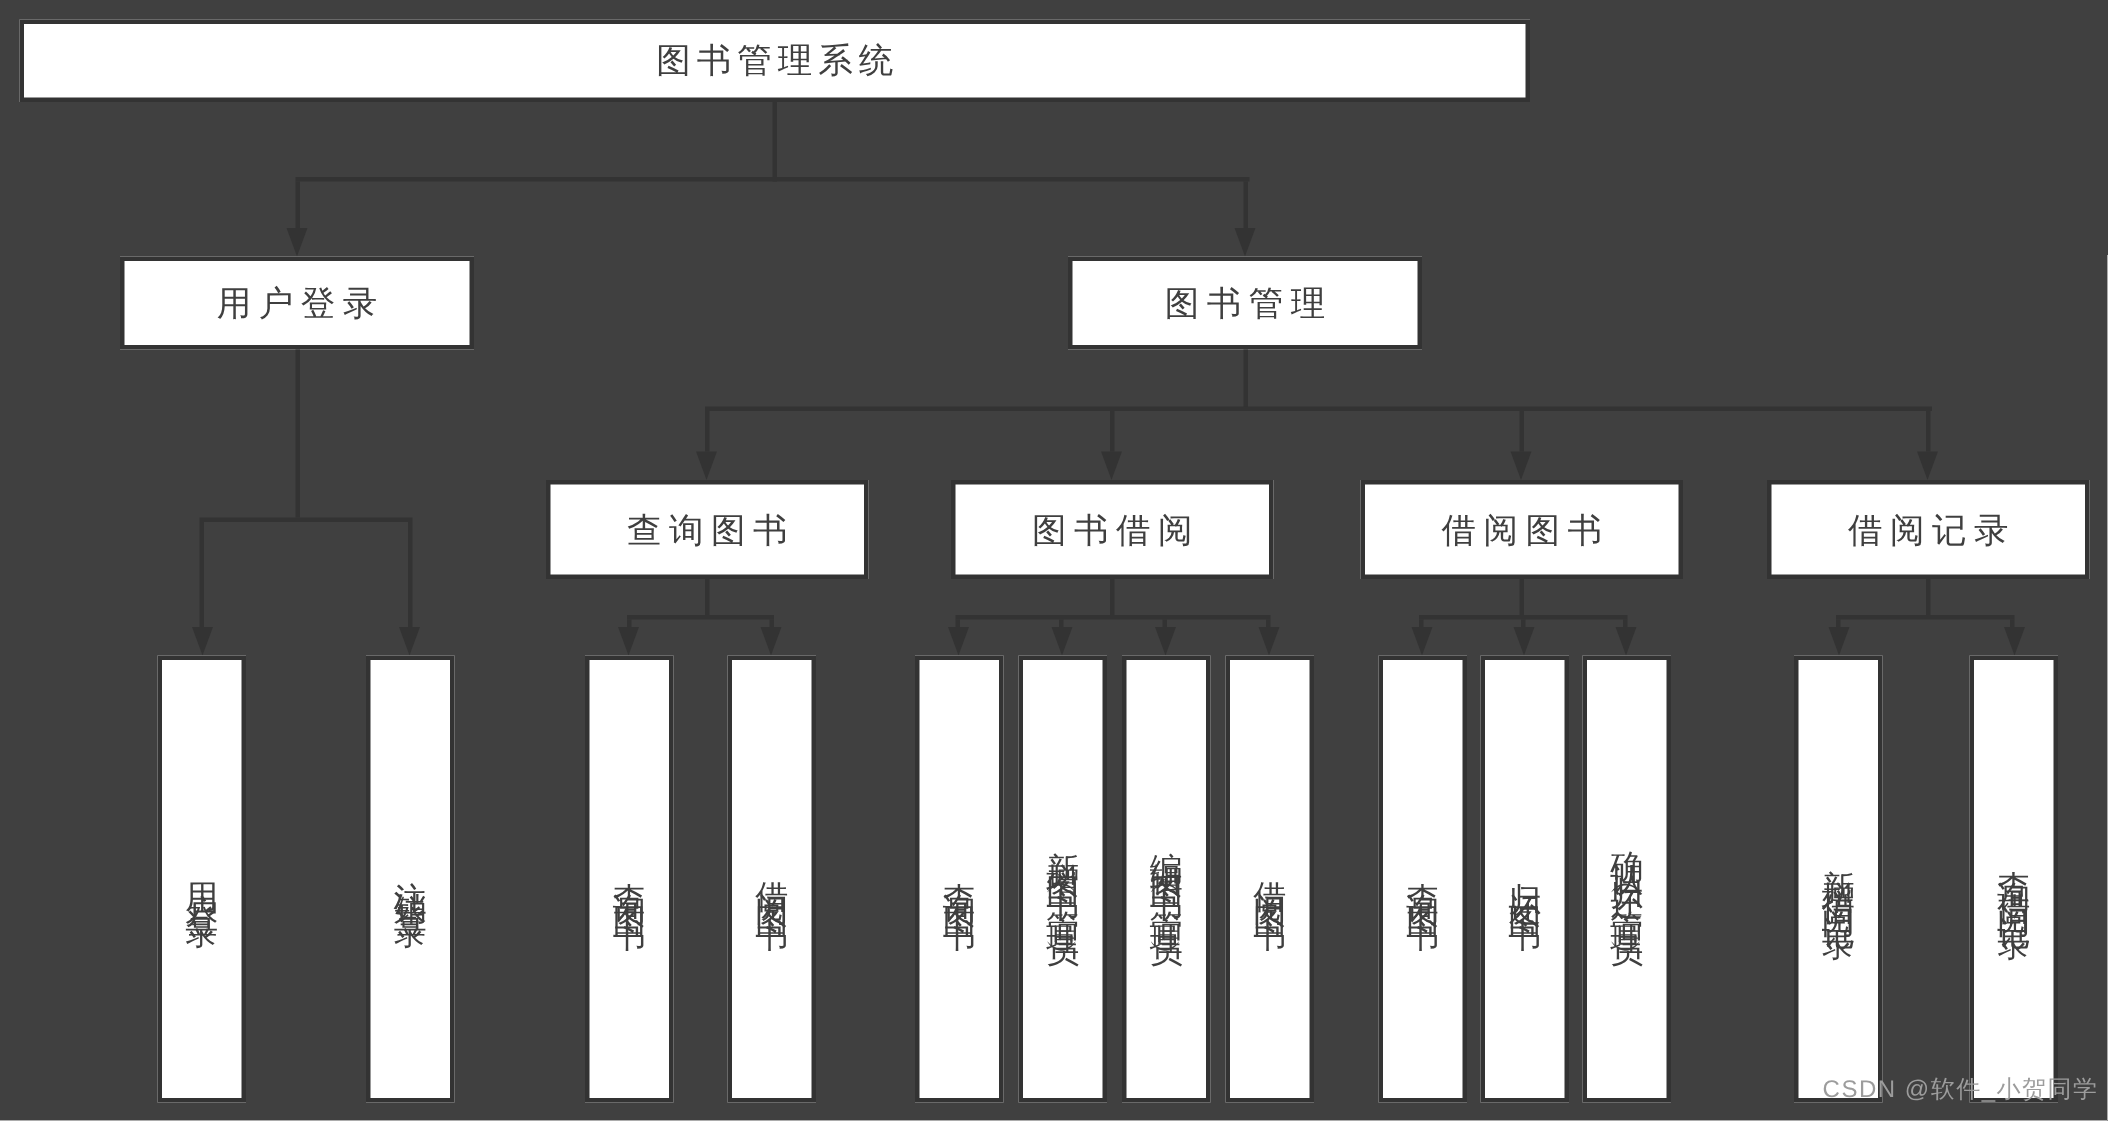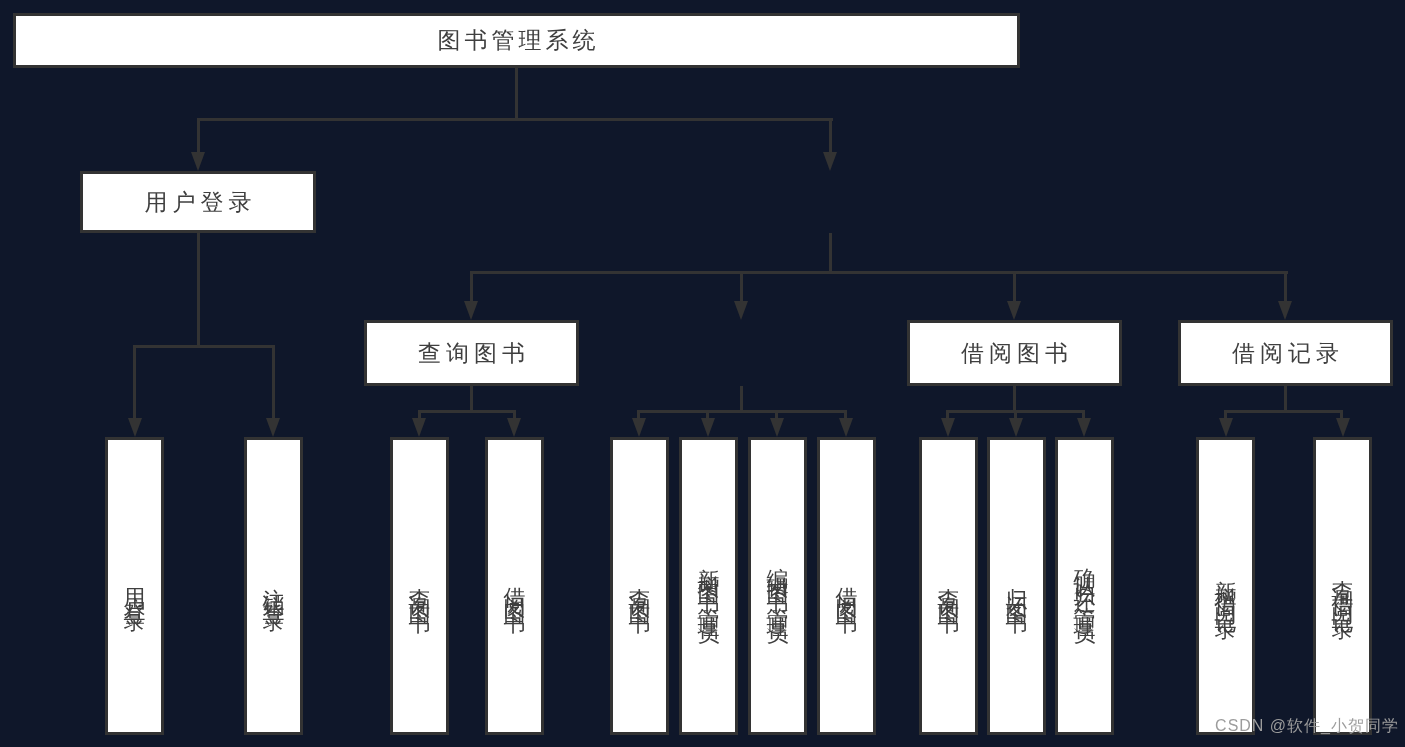--- a/index.html
+++ b/index.html
@@ -1,17 +1,17 @@
 <!DOCTYPE html>
 <html><head>
 <meta charset="utf-8">
 <style>
   html,body { margin:0; padding:0; background:#ffffff; }
   .canvas {
-    position:relative; width:1405px; height:747px; background:#0f172a;
+    position:relative; width:1405px; height:747px; background:#404040;
     font-family:"Liberation Sans", sans-serif; overflow:hidden;
   }
   .box {
     position:absolute; box-sizing:border-box; background:#ffffff;
     border:3px solid #333333; color:#3f3f3f;
     display:flex; align-items:center; justify-content:center;
   }
   .hbox  { font-size:23px; letter-spacing:5px; text-indent:5px; }
   .title { font-size:23px; letter-spacing:4px; text-indent:4px; }
   .vbox  {
@@ -38,40 +38,42 @@
   <div class="box title" style="left:13px; top:13px; width:1007px; height:55px;">图书管理系统</div>
 
   <div class="vline" style="left:515px; top:68px;  height:53px;"></div>
   <div class="hline" style="left:197px; top:118px; width:636px;"></div>
   <div class="vline" style="left:197px; top:121px; height:31px;"></div>
   <div class="arrow" style="left:191px; top:152px;"></div>
   <div class="vline" style="left:829px; top:121px; height:31px;"></div>
   <div class="arrow" style="left:823px; top:152px;"></div>
 
   <div class="box hbox" style="left:80px;  top:171px; width:236px; height:62px;">用户登录</div>
+  <div class="box hbox" style="left:712px; top:171px; width:236px; height:62px;">图书管理</div>
 
   <div class="vline" style="left:197px; top:233px; height:112px;"></div>
   <div class="hline" style="left:133px; top:345px; width:142px;"></div>
   <div class="vline" style="left:133px; top:348px; height:70px;"></div>
   <div class="arrow" style="left:128px; top:418px;"></div>
   <div class="vline" style="left:272px; top:348px; height:70px;"></div>
   <div class="arrow" style="left:266px; top:418px;"></div>
 
   <div class="vline" style="left:829px;  top:233px; height:41px;"></div>
   <div class="hline" style="left:470px;  top:271px; width:818px;"></div>
   <div class="vline" style="left:470px;  top:274px; height:27px;"></div>
   <div class="arrow" style="left:464px;  top:301px;"></div>
   <div class="vline" style="left:740px;  top:274px; height:27px;"></div>
   <div class="arrow" style="left:734px;  top:301px;"></div>
   <div class="vline" style="left:1013px; top:274px; height:27px;"></div>
   <div class="arrow" style="left:1007px; top:301px;"></div>
   <div class="vline" style="left:1284px; top:274px; height:27px;"></div>
   <div class="arrow" style="left:1278px; top:301px;"></div>
 
   <div class="box hbox" style="left:364px;  top:320px; width:215px; height:66px;">查询图书</div>
+  <div class="box hbox" style="left:634px;  top:320px; width:215px; height:66px;">图书借阅</div>
   <div class="box hbox" style="left:907px;  top:320px; width:215px; height:66px;">借阅图书</div>
   <div class="box hbox" style="left:1178px; top:320px; width:215px; height:66px;">借阅记录</div>
 
   <div class="vline" style="left:470px; top:386px; height:26px;"></div>
   <div class="hline" style="left:418px; top:410px; width:98px;"></div>
   <div class="vline" style="left:418px; top:413px; height:5px;"></div>
   <div class="arrow" style="left:412px; top:418px;"></div>
   <div class="vline" style="left:513px; top:413px; height:5px;"></div>
   <div class="arrow" style="left:507px; top:418px;"></div>
 

